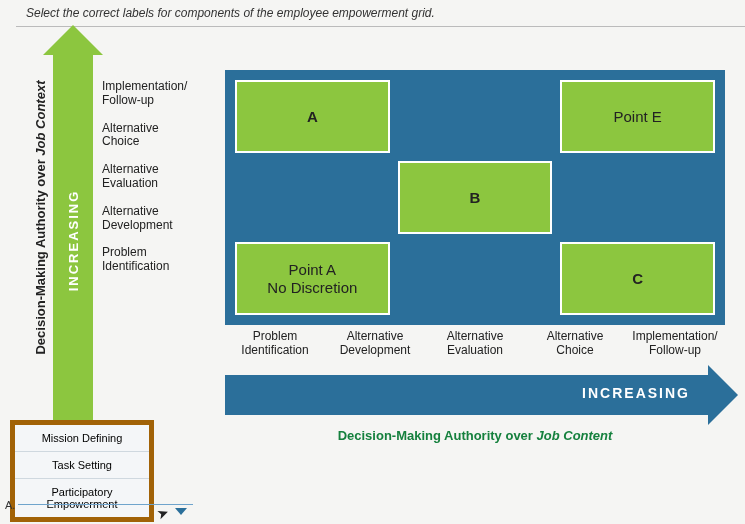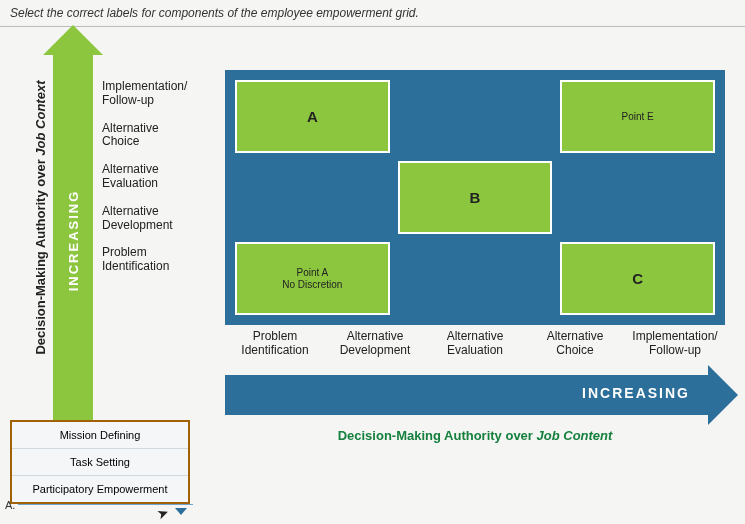--- a/index.html
+++ b/index.html
@@ -14,20 +14,21 @@
       background: #f5f5f3;
       position: relative;
       overflow: hidden;
     }
     .prompt {
       padding: 6px 10px;
       font-style: italic;
       font-size: 12px;
       color: #333;
       border-bottom: 1px solid #bbb;
+      margin-left: 16px;
     }
     .diagram-area {
       position: absolute;
       top: 35px;
       left: 10px;
       right: 10px;
       bottom: 15px;
     }
     
     .y-axis-label {
@@ -109,21 +110,21 @@
     }
     .grid-box {
       background: #8cc63f;
       border: 2px solid #fff;
       width: 100%;
       height: 100%;
       display: flex;
       align-items: center;
       justify-content: center;
       flex-direction: column;
-      font-size: 10px;
+      font-size: 15px;
       line-height: 1.2;
       color: #222;
     }
     .grid-box.bold { font-weight: bold; font-size: 15px; }
     
     .x-ticks {
       position: absolute;
       left: 215px;
       top: 295px;
       width: 500px;
@@ -172,22 +173,22 @@
       font-size: 13px;
       font-weight: bold;
       color: #15803d;
     }
     .x-axis-label .jobctn { font-style: italic; }
     
     .options-panel {
       position: absolute;
       left: 0px;
       top: 385px;
-      width: 180px;
-      border: 2px solid #a16207;
+      width: 144px;
+      border: 5px solid #a16207;
       background: #f4f6f8;
       font-size: 11px;
     }
     .options-panel .opt {
       padding: 7px 8px;
       border-bottom: 1px solid #cfd8df;
       text-align: center;
       cursor: pointer;
     }
     .options-panel .opt:last-child { border-bottom: none; }

